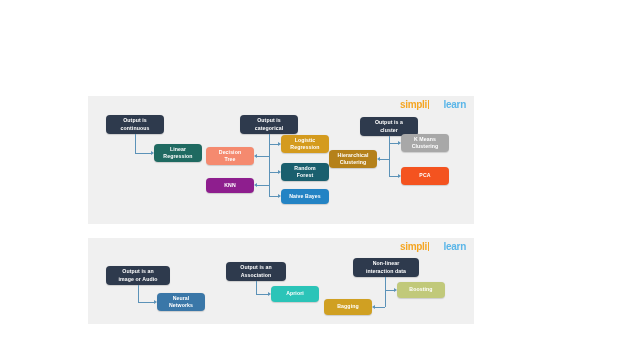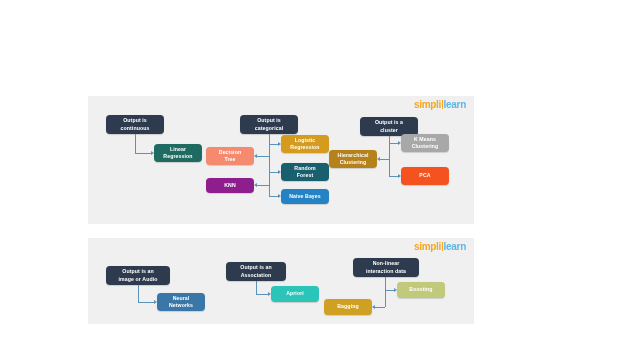--- a/index.html
+++ b/index.html
@@ -17,21 +17,21 @@
   #panel-top{top:96px;height:128px;}
   #panel-bottom{top:238px;height:86px;}
 
   
   .logo{
     position:absolute;right:8px;top:4px;
     font-size:10px;font-weight:bold;letter-spacing:-0.3px;
     white-space:nowrap;line-height:1;
   }
   .logo .s{color:#f5a623;}
-  .logo .l{color:#5bb6e8;}
+  .logo .l{color:#5bb6e8;padding-left:14px;}
   .logo .bar{
     display:inline-block;width:1.5px;height:9px;background:#f5a623;
     vertical-align:-1px;margin:0 0.5px;
   }
 
   
   .node{
     position:absolute;
     border-radius:4px;
     display:flex;align-items:center;justify-content:center;

